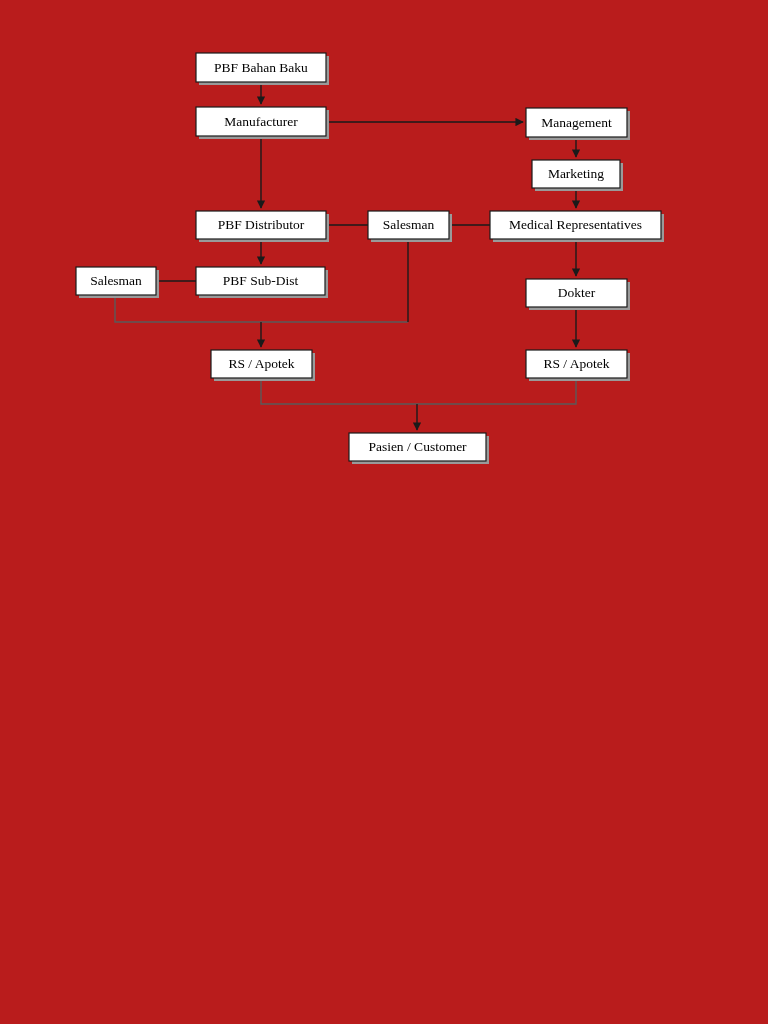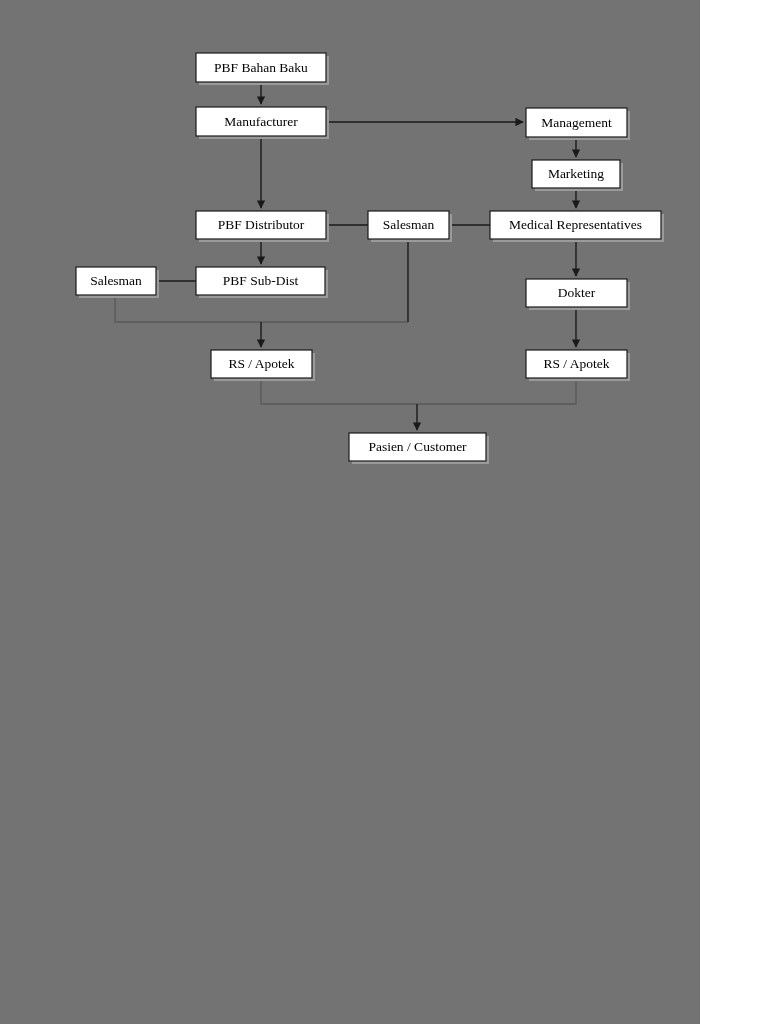--- a/index.html
+++ b/index.html
@@ -8,23 +8,23 @@
     background: #ffffff;
   }
   body {
     width: 768px;
     height: 1024px;
     font-family: "Liberation Serif", "DejaVu Serif", serif;
     overflow: hidden;
   }
   #page {
     position: relative;
-    width: 700px;
+    width: 768px;
     height: 1024px;
-    background: #737373;
+    background: #b91c1c;
   }
   #flowchart {
     position: absolute;
     left: 0;
     top: 0;
     width: 768px;
     height: 1024px;
   }
   .node-rect {
     fill: #ffffff;

